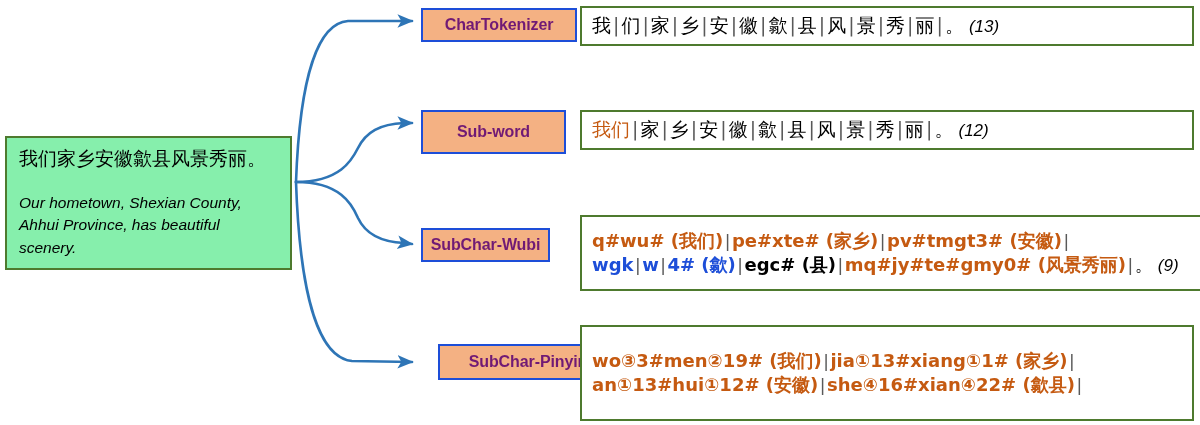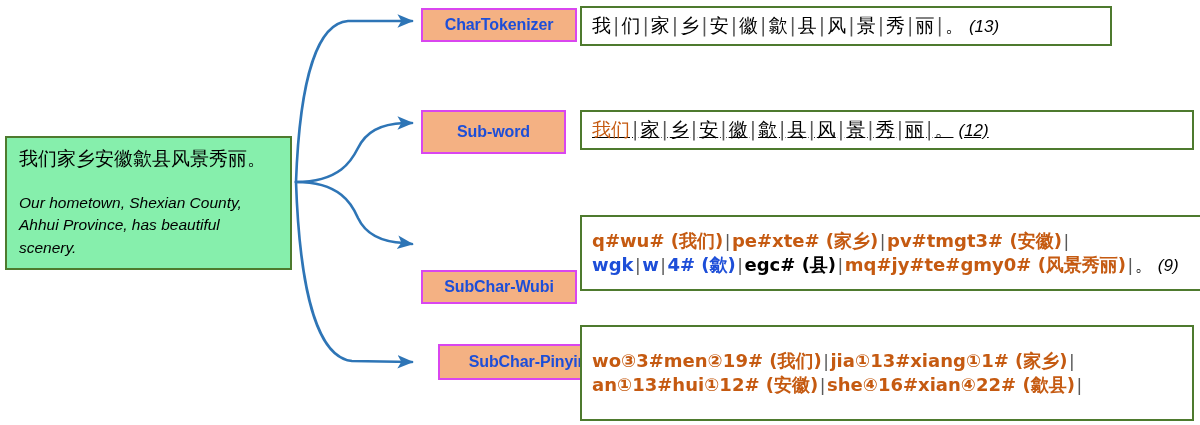--- a/index.html
+++ b/index.html
@@ -29,42 +29,42 @@
     font-size:15.5px;color:#000;font-style:italic;line-height:1.45;
     font-family:"Liberation Sans","DejaVu Sans",sans-serif;
   }
 
   
   .connectors{position:absolute;left:0;top:0;width:1200px;height:425px;pointer-events:none;}
 
   
   .chip{
     position:absolute;
-    background:#F4B183;border:2px solid #d946ef;
+    background:#F4B183;border:2px solid #1d4ed8;
     box-sizing:border-box;
     display:flex;align-items:center;justify-content:center;
-    color:#1d4ed8;font-weight:bold;font-size:16px;
+    color:#701a75;font-weight:bold;font-size:16px;
     letter-spacing:-0.1px;
     font-family:"Liberation Sans","DejaVu Sans",sans-serif;
   }
   .chip-char     {left:421px;top:8px;  width:156px;height:34px;}
   .chip-subword  {left:421px;top:110px;width:145px;height:44px;}
-  .chip-wubi     {left:421px;top:228px;width:156px;height:34px;margin-top:42px;}
+  .chip-wubi     {left:421px;top:228px;width:129px;height:34px;}
   .chip-pinyin   {left:438px;top:344px;width:180px;height:36px;}
 
   
   .out-box{
     position:absolute;
     border:2px solid #4E7A2E;background:#fff;
     box-sizing:border-box;
     display:flex;flex-direction:column;justify-content:center;
     padding:0 10px;
   }
-  .out-char   {left:580px;top:6px;   width:532px;height:40px;}
-  .out-subword{left:580px;top:110px; width:614px;height:40px;text-decoration:underline;}
+  .out-char   {left:580px;top:6px;   width:614px;height:40px;}
+  .out-subword{left:580px;top:110px; width:614px;height:40px;}
   .out-wubi   {left:580px;top:215px; width:733px;height:76px;}
   .out-pinyin {left:580px;top:325px; width:614px;height:96px;}
 
   .line{
     font-size:19px;line-height:1.36;white-space:nowrap;
     font-family:"DejaVu Sans","Liberation Sans",sans-serif;
     color:#000;
   }
   .line.mono-ish{
     font-size:18px;

